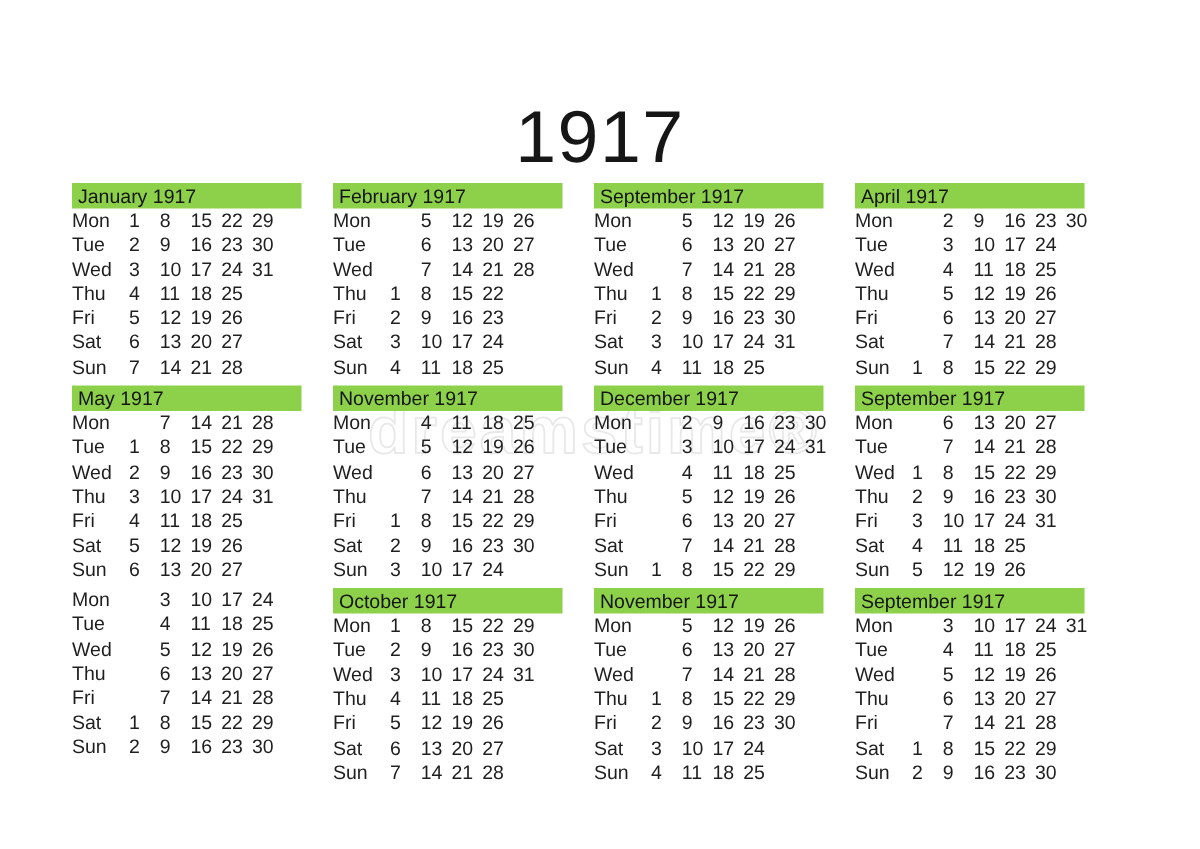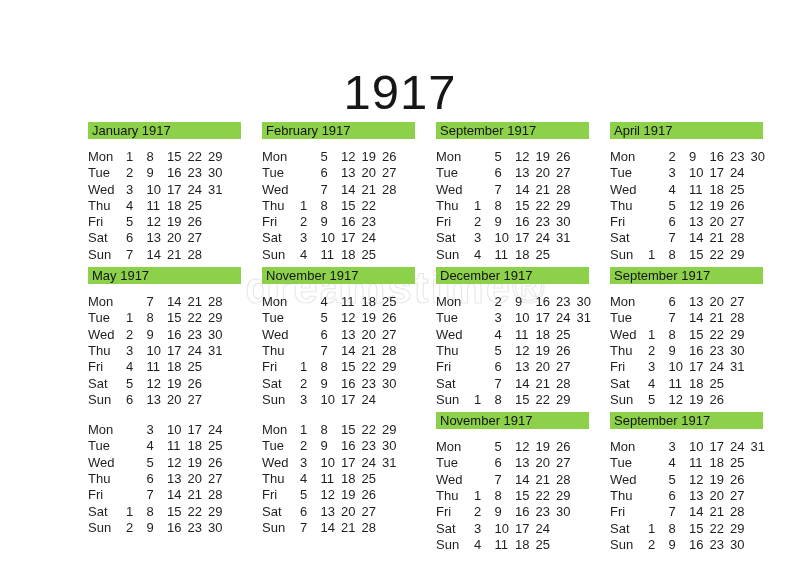--- a/index.html
+++ b/index.html
@@ -36,32 +36,32 @@
     white-space: nowrap;
   }
   .months-grid {
     position: absolute;
     left: 48px; top: 122px;
     display: grid;
     grid-template-columns: repeat(4, 156px);
     column-gap: 18px;
     row-gap: 4px;
   }
-  .month { width: 156px; margin-left: 40px; }
+  .month { width: 156px; }
   .month-header {
     width: 153px; height: 17px;
     box-sizing: border-box;
     background: var(--green, #8dd14a);
     font-size: 13px; line-height: 17px;
     padding-left: 4px;
     color: #141414;
     white-space: nowrap;
     overflow: visible;
   }
-  .month-body { padding-top: 10px; }
+  .month-body { padding-top: 0; }
   .day-row {
     display: flex;
     height: 16.3px; line-height: 16.3px;
     font-size: 13px;
     color: #1f1f1f;
     white-space: nowrap;
   }
   .day-label { width: 38px; flex: 0 0 38px; }
   .day-cell  { width: 20.5px; flex: 0 0 20.5px; }
 </style>
@@ -677,20 +677,21 @@
             <span class="day-cell">2</span>
             <span class="day-cell">9</span>
             <span class="day-cell">16</span>
             <span class="day-cell">23</span>
             <span class="day-cell">30</span>
             <span class="day-cell"></span>
           </div>
         </div>
       </div>
       <div class="month">
+        <div class="month-header">October 1917</div>
         <div class="month-body">
           <div class="day-row">
             <span class="day-label">Mon</span>
             <span class="day-cell">1</span>
             <span class="day-cell">8</span>
             <span class="day-cell">15</span>
             <span class="day-cell">22</span>
             <span class="day-cell">29</span>
             <span class="day-cell"></span>
           </div>

